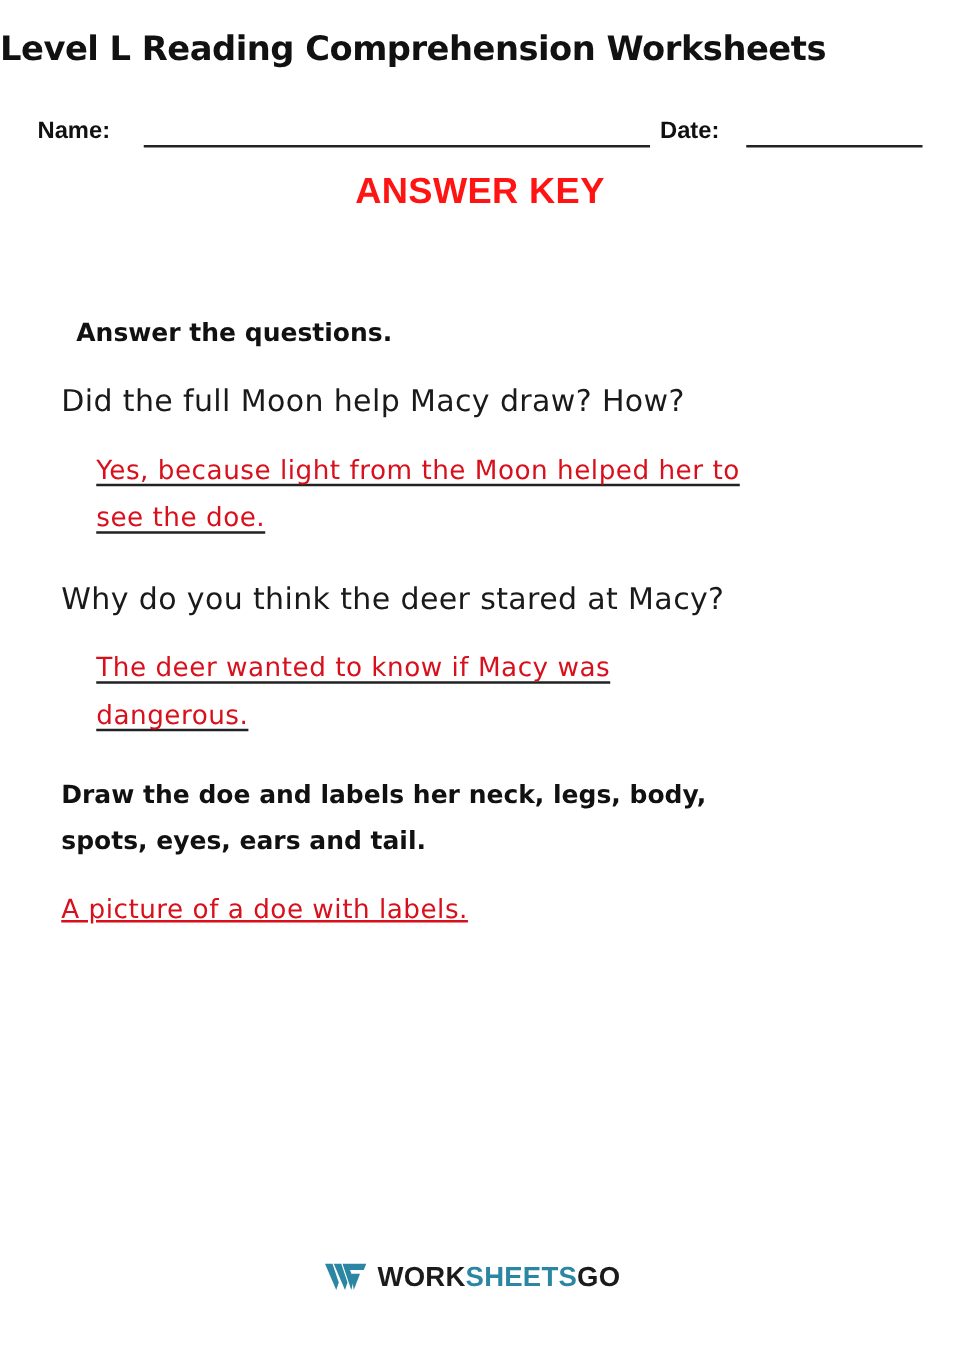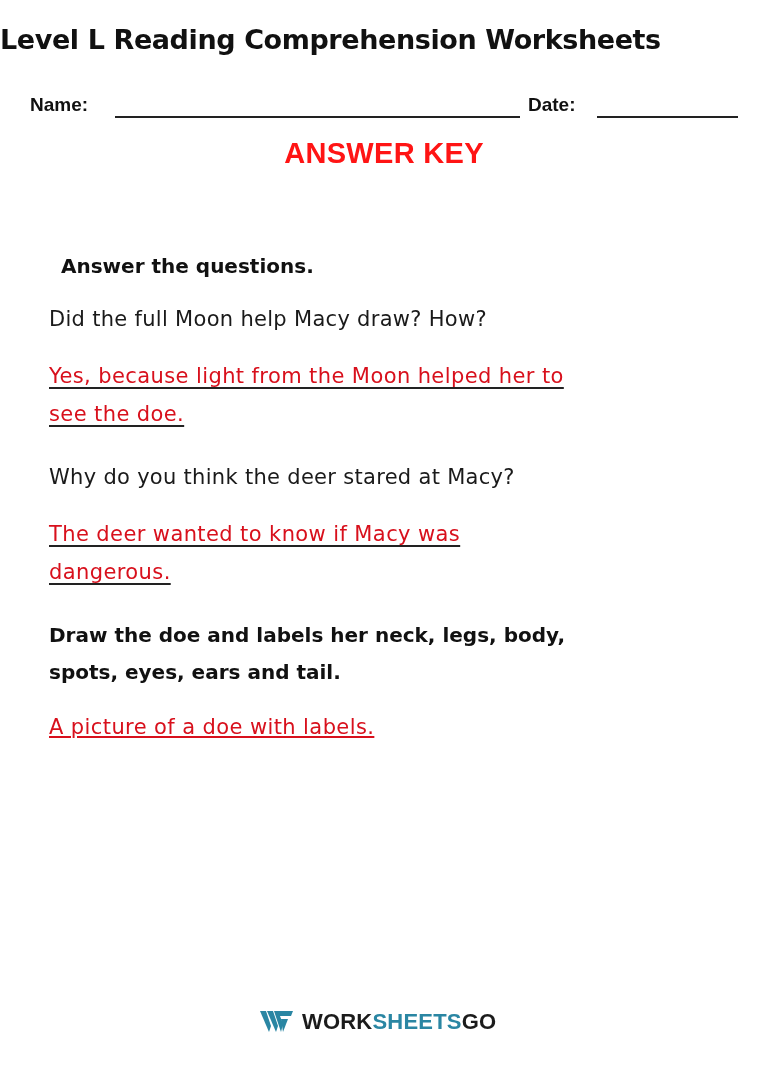--- a/index.html
+++ b/index.html
@@ -69,39 +69,40 @@
       left: 49px;
       font-weight: bold;
       font-size: 20px;
       color: #111111;
       white-space: nowrap;
       margin-left: 12px;
     }
     .question {
       position: absolute;
       left: 49px;
-      font-size: 21px;
+      font-size: 24px;
       color: #1a1a1a;
       white-space: nowrap;
       letter-spacing: 0.3px;
     }
     .answer {
       position: absolute;
       left: 49px;
       width: 680px;
       font-size: 21px;
       color: #d8101c;
       line-height: 38px;
       letter-spacing: 0.4px;
     }
     .answer .u {
       text-decoration: underline;
       text-decoration-color: #222222;
       text-decoration-thickness: 2px;
       text-underline-offset: 4px;
+      margin-left: 28px;
     }
     .answer.plain {
       text-decoration: none;
     }
     .bold-q {
       position: absolute;
       left: 49px;
       width: 680px;
       font-weight: bold;
       font-size: 20px;

